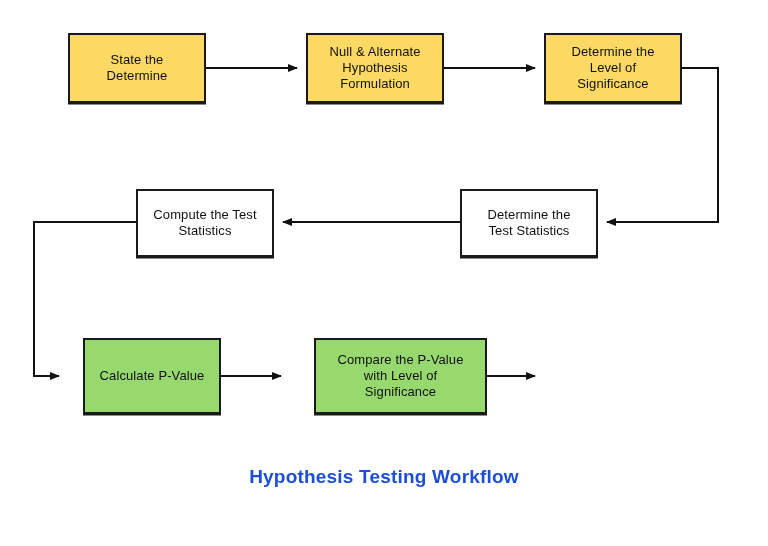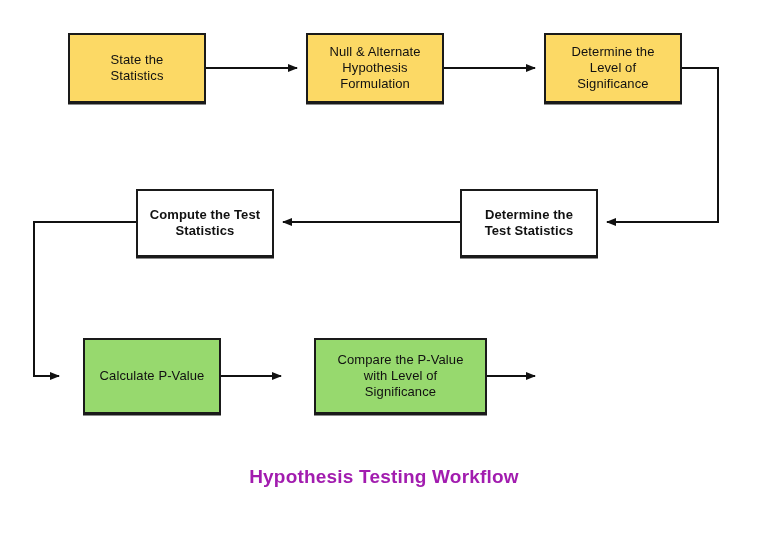--- a/index.html
+++ b/index.html
@@ -37,32 +37,32 @@
     text-align: center;
     font-size: 13px;
     line-height: 16px;
     color: #111111;
     letter-spacing: 0.1px;
     box-shadow: 0 1.5px 0 0 #1a1a1a;
     white-space: pre-line;
     padding: 0 4px;
   }
   .node.yellow { background: #fcd965; }
-  .node.white  { background: #ffffff; font-weight: bold; }
+  .node.white  { background: #ffffff; }
   .node.green  { background: #97d96e; }
 
   .diagram-title {
     position: absolute;
     left: 0;
     top: 466px;
     width: 768px;
     text-align: center;
     font-size: 19px;
     font-weight: bold;
-    color: #a21caf;
+    color: #1d4ed8;
     letter-spacing: 0.2px;
   }
 </style>
 </head>
 <body>
 
 <div id="canvas">
 
   <svg class="edges" viewBox="0 0 768 546" width="768" height="546" aria-hidden="true">
     <defs>
@@ -94,21 +94,21 @@
     <g>
       <line x1="206" y1="376" x2="281" y2="376" stroke="#111111" stroke-width="2" marker-end="url(#arrowR)"></line>
     </g>
 
     <g>
       <line x1="463" y1="376" x2="535" y2="376" stroke="#111111" stroke-width="2" marker-end="url(#arrowR)"></line>
     </g>
   </svg>
 
   <div class="node yellow" id="node-0" style="left: 68px; top: 33px; width: 138px; height: 70px;">State the
-Statistics</div>
+Determine</div>
   <div class="node yellow" id="node-1" style="left: 306px; top: 33px; width: 138px; height: 70px; text-align: center;">Null &amp; Alternate
 Hypothesis
 Formulation</div>
   <div class="node yellow" id="node-2" style="left: 544px; top: 33px; width: 138px; height: 70px;">Determine the
 Level of
 Significance</div>
   <div class="node white" id="node-3" style="left: 136px; top: 189px; width: 138px; height: 68px;">Compute the Test
 Statistics</div>
   <div class="node white" id="node-4" style="left: 460px; top: 189px; width: 138px; height: 68px;">Determine the
 Test Statistics</div>

